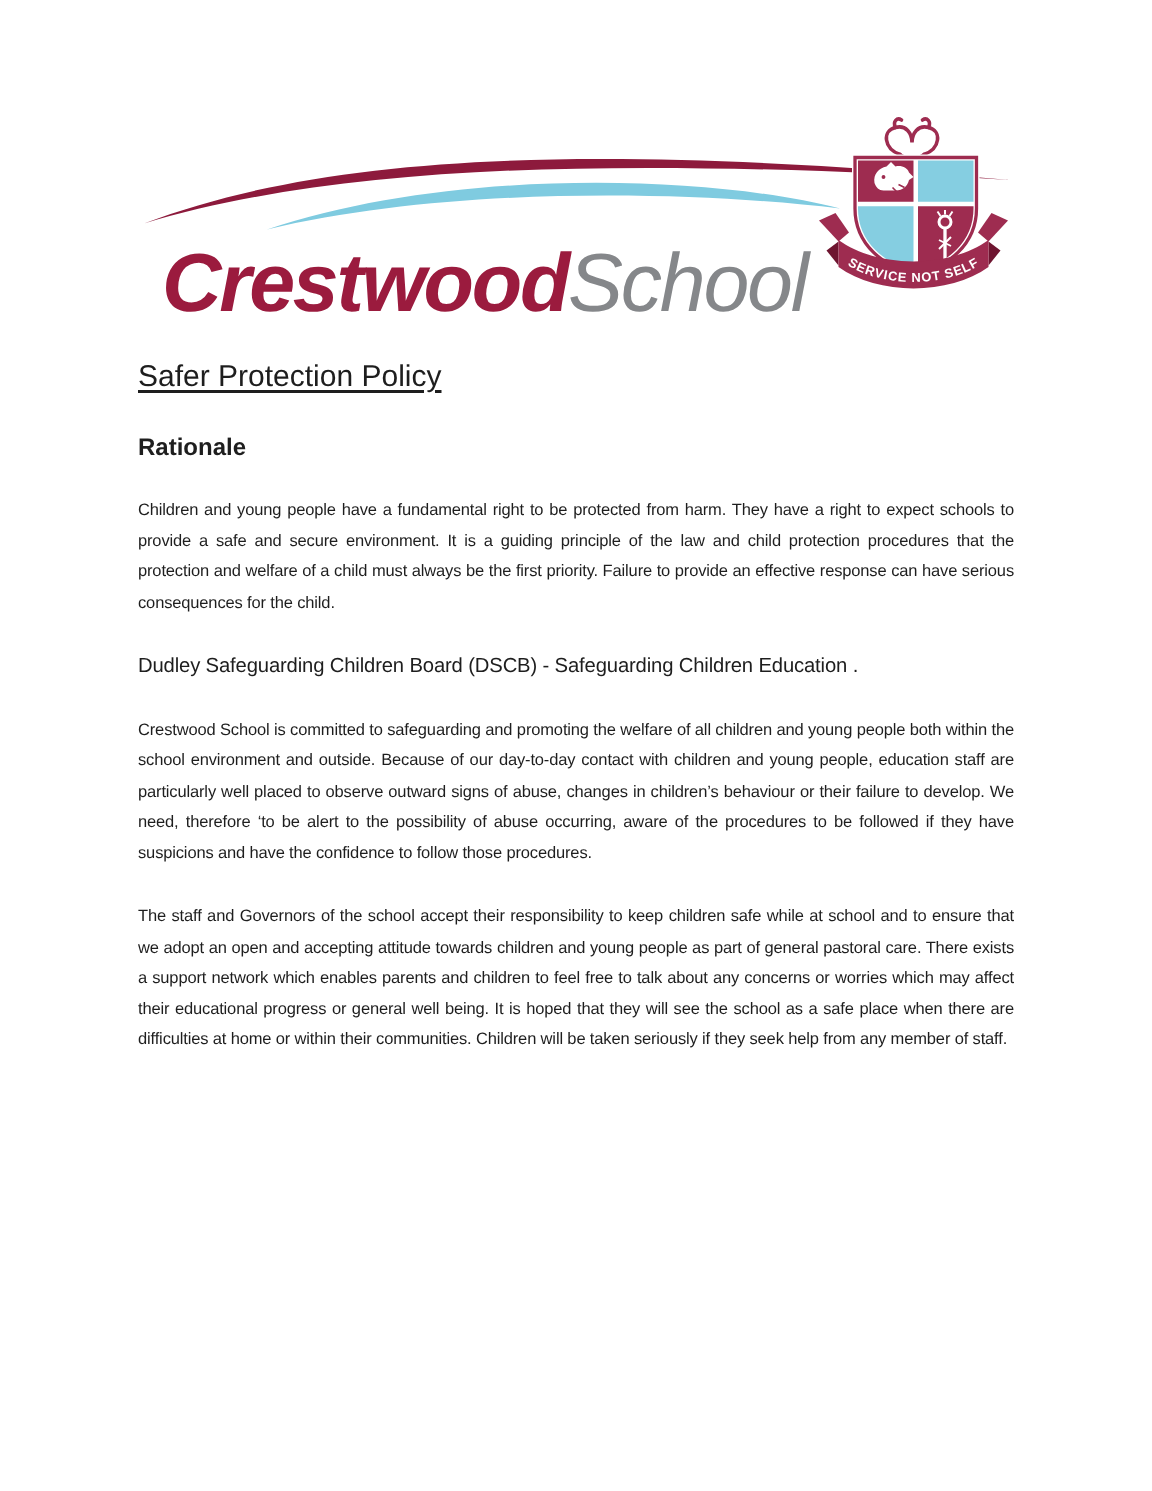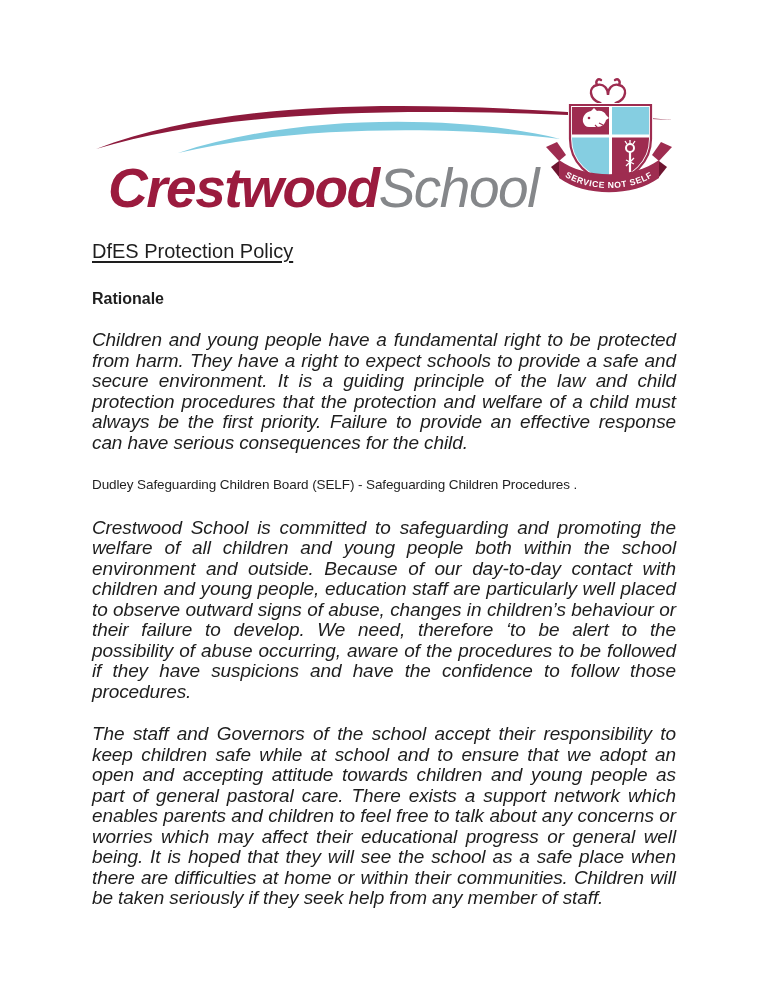--- a/index.html
+++ b/index.html
@@ -20,22 +20,22 @@
   .brand .school    { color:#85878a; font-weight:400; }
 
   
   .doc { position:absolute; left:92px; top:232px; width:584px; }
   .doc-title {
     font-size:20px; font-weight:400; margin:8px 0 0 0; color:#1e1e1e;
     text-decoration:underline; text-underline-offset:3px; line-height:1.15;
   }
   .section-heading { font-size:16px; font-weight:700; margin:26px 0 0 0; line-height:1.2; }
   .para {
-    font-size:19px; line-height:20.5px; letter-spacing:-0.1px;
-    text-align:justify; margin:22px 0 0 0;font-style:italic;
+    font-size:11px; line-height:20.5px; letter-spacing:-0.1px;
+    text-align:justify; margin:22px 0 0 0;
   }
   .refs { margin:22px 0 0 0; font-size:13.5px; line-height:20.5px; letter-spacing:-0.1px; }
   .refs .ref { margin:0; white-space:pre-wrap; }
 </style>
 </head>
 <body>
 
 <div class="page">
 
   <header class="logo-header">
@@ -96,29 +96,29 @@
       </g>
     </svg>
 
     <div class="brand">
       <span class="crestwood">Crestwood</span><span class="school">School</span>
     </div>
   </header>
 
   <main class="doc">
 
-    <h1 class="doc-title">DfES Protection Policy</h1>
+    <h1 class="doc-title">Safer Protection Policy</h1>
 
     <h2 class="section-heading">Rationale</h2>
 
     <p class="para">Children and young people have a fundamental right to be protected from harm. They have a right to expect schools to provide a safe and secure environment. It is a guiding principle of the law and child protection procedures that the protection and welfare of a child must always be the first priority. Failure to provide an effective response can have serious consequences for the child.</p>
 
 
     <div class="refs">
-      <p class="ref">Dudley Safeguarding Children Board (SELF) - Safeguarding Children Procedures .</p>
+      <p class="ref">Dudley Safeguarding Children Board (DSCB) - Safeguarding Children Education .</p>
     </div>
 
     <p class="para">Crestwood School is committed to safeguarding and promoting the welfare of all children and young people both within the school environment and outside. Because of our day-to-day contact with children and young people, education staff are particularly well placed to observe outward signs of abuse, changes in children’s behaviour or their failure to develop. We need, therefore ‘to be alert to the possibility of abuse occurring, aware of the procedures to be followed if they have suspicions and have the confidence to follow those procedures.</p>
 
     <p class="para">The staff and Governors of the school accept their responsibility to keep children safe while at school and to ensure that we adopt an open and accepting attitude towards children and young people as part of general pastoral care. There exists a support network which enables parents and children to feel free to talk about any concerns or worries which may affect their educational progress or general well being. It is hoped that they will see the school as a safe place when there are difficulties at home or within their communities. Children will be taken seriously if they seek help from any member of staff.</p>
 
   </main>
 </div>
 
 </body></html>

